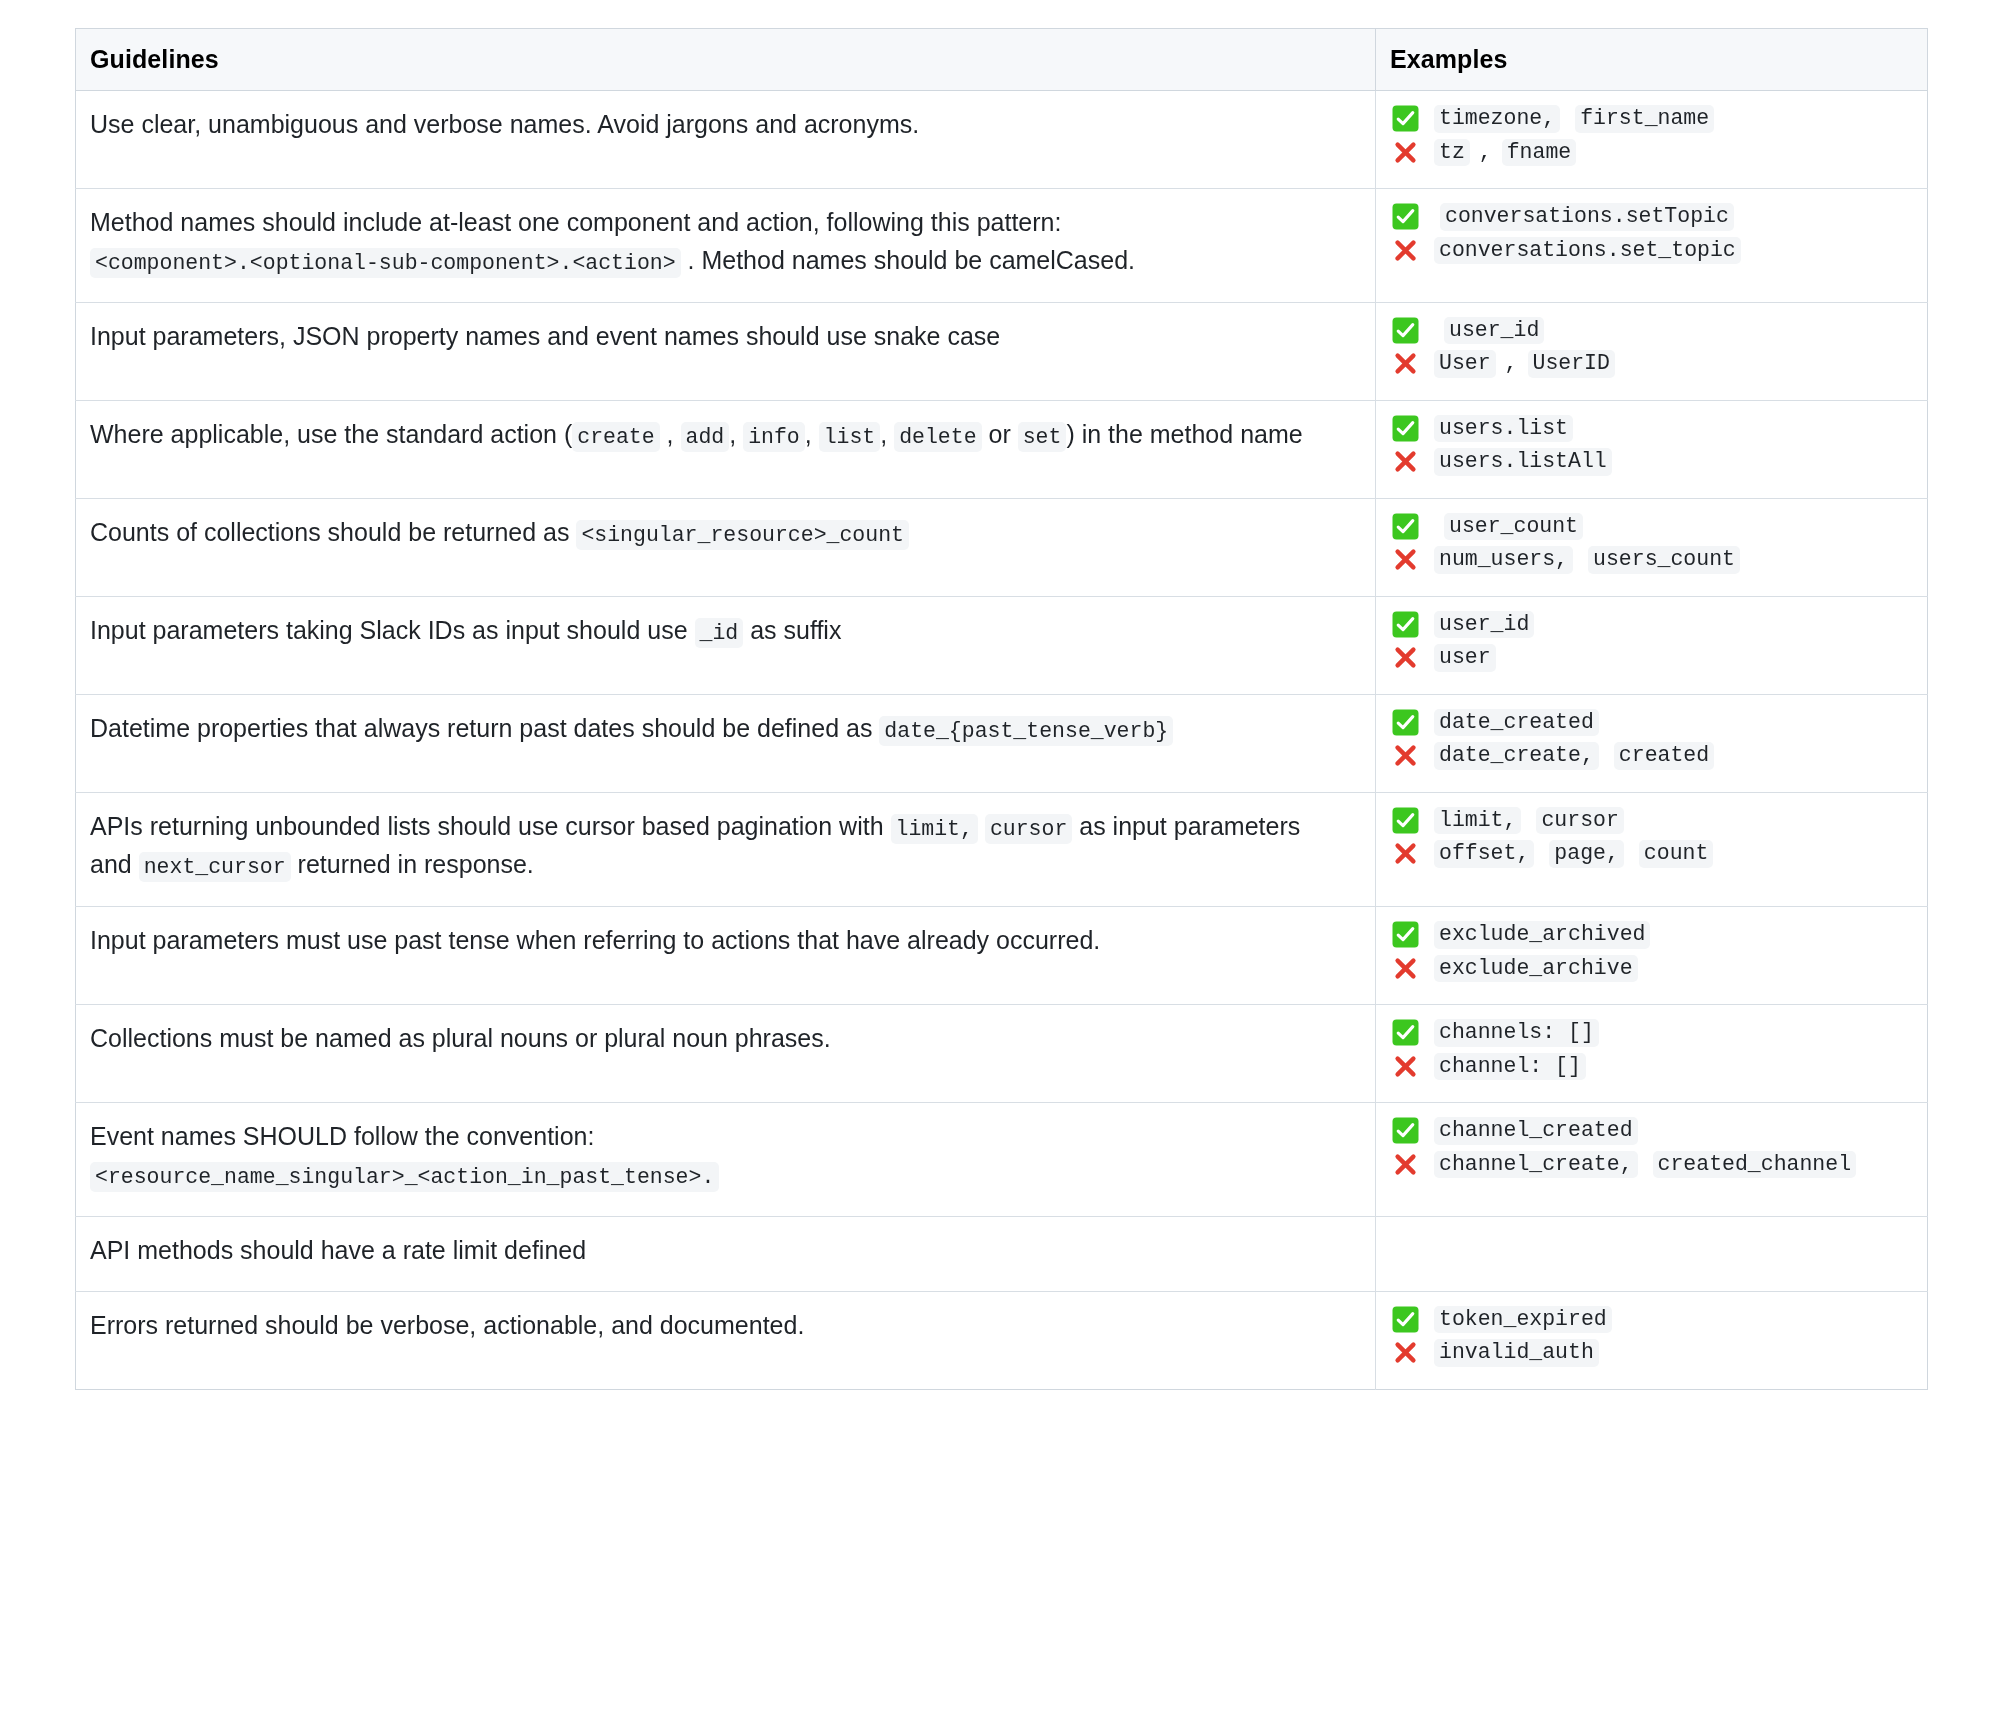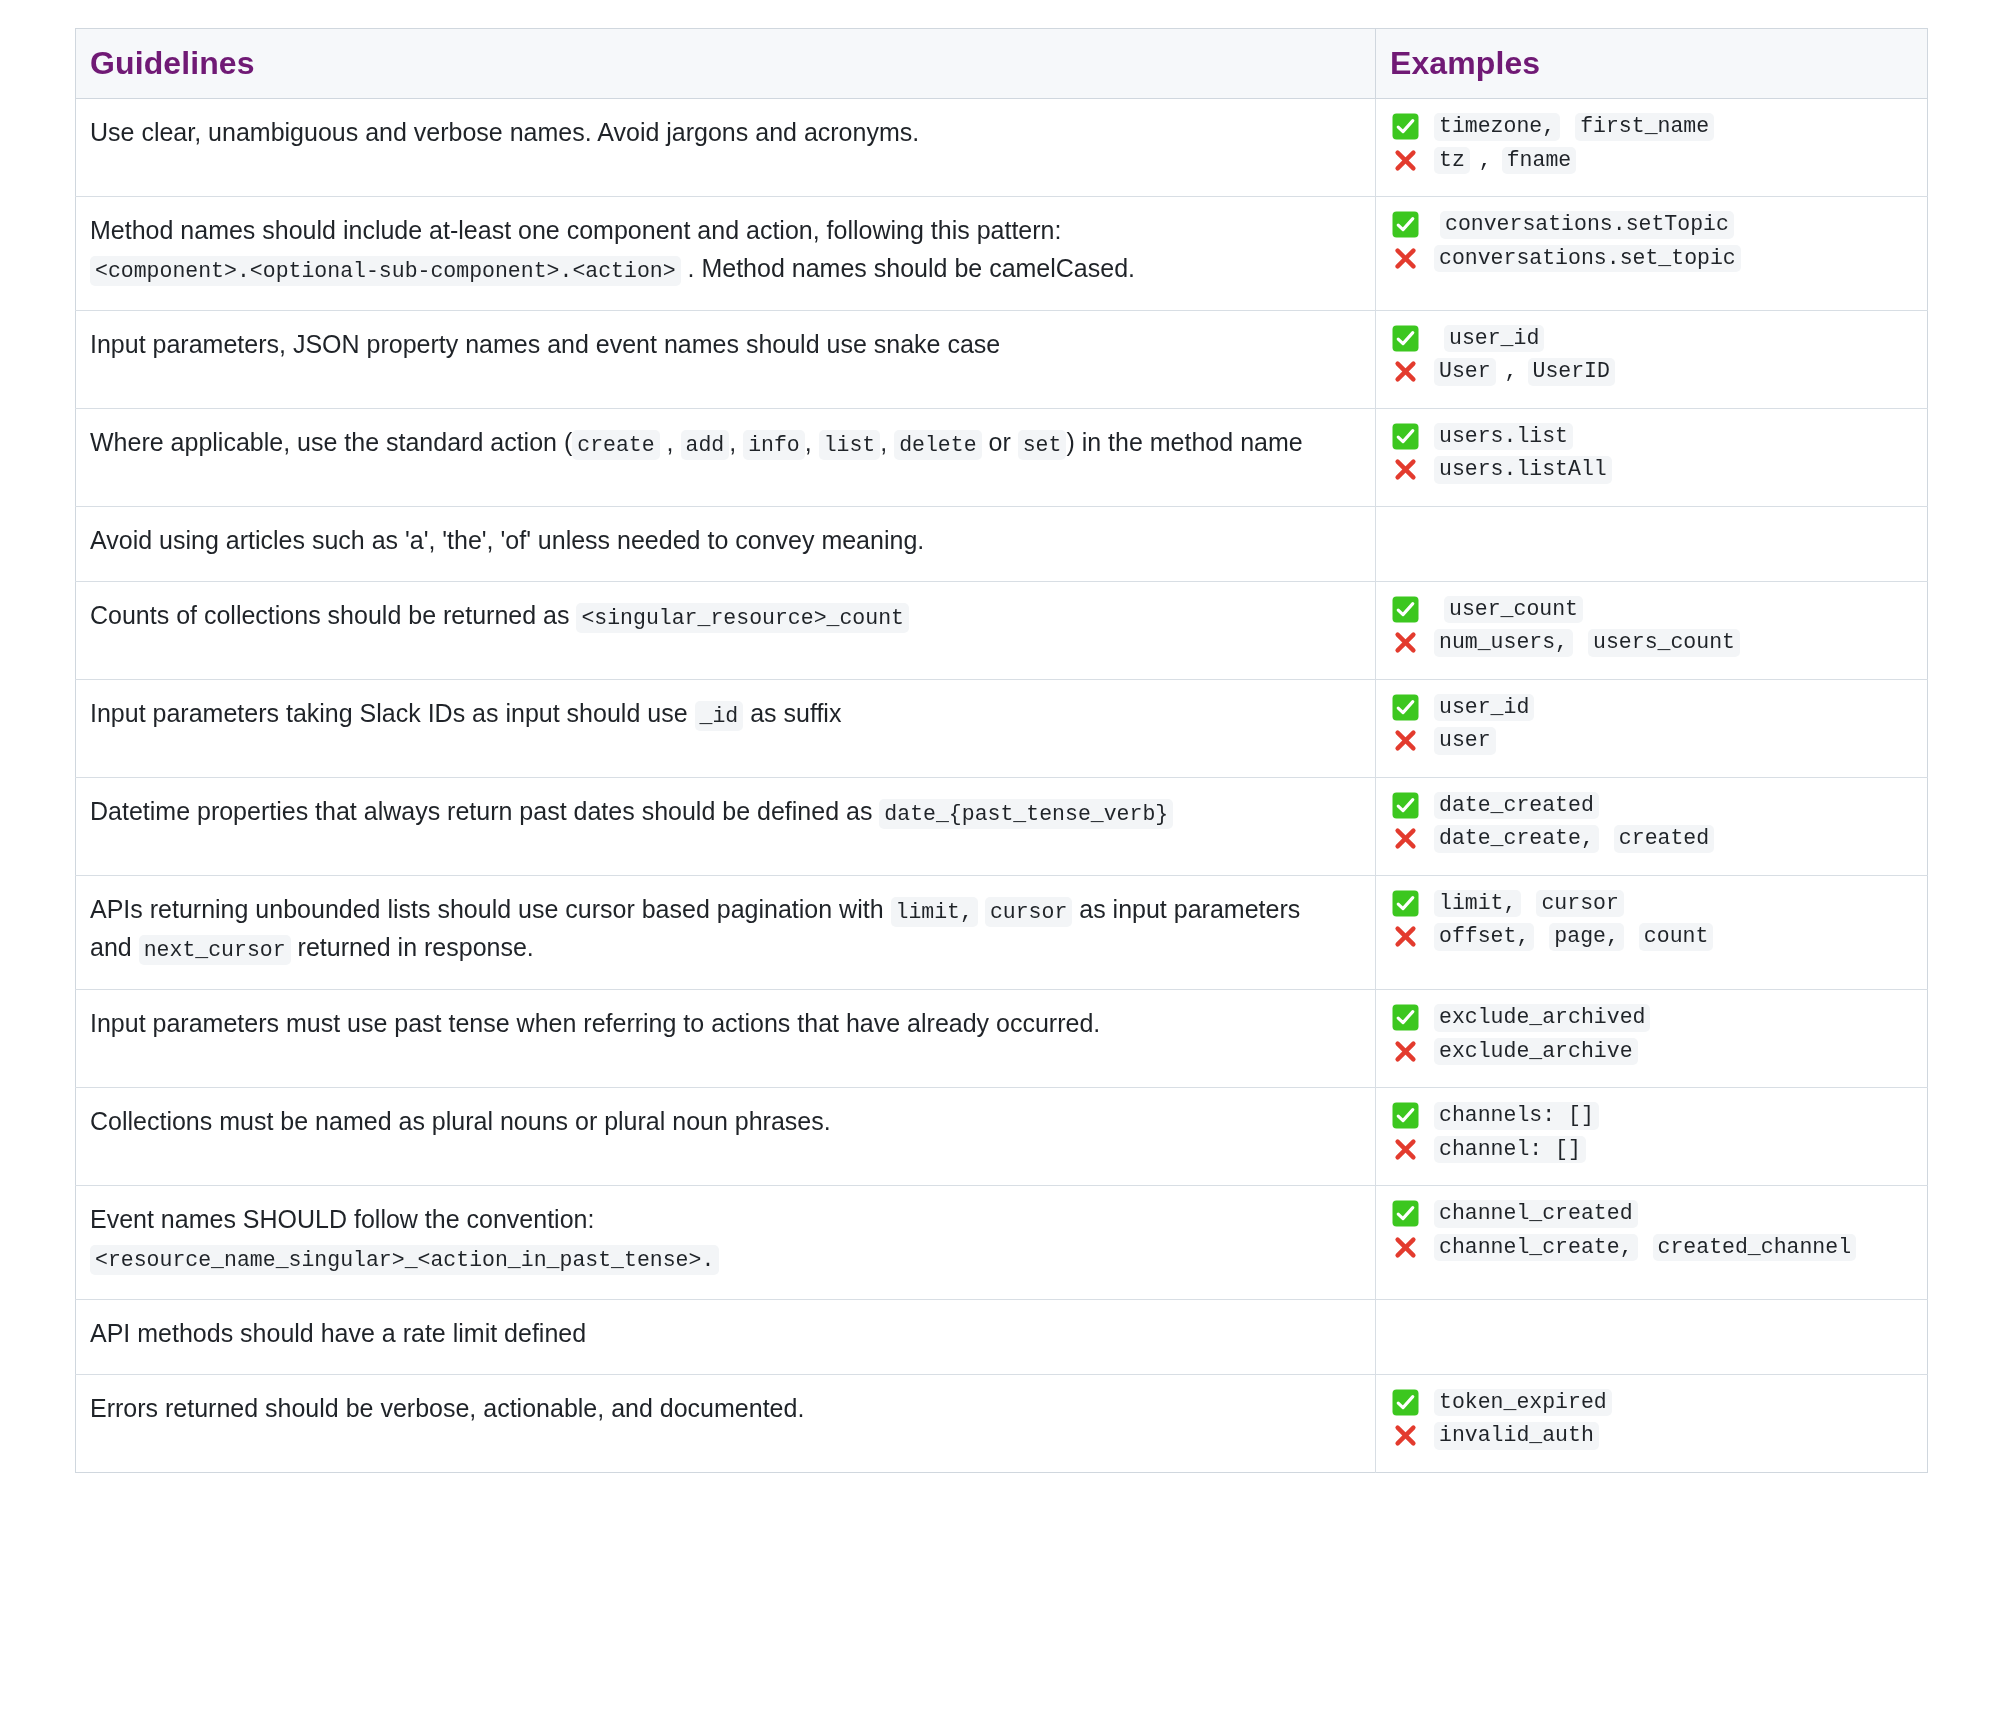--- a/index.html
+++ b/index.html
@@ -30,23 +30,23 @@
     background: #ffffff;
     border: 1px solid #d0d7de;
   }
 
   table.guidelines-table col.col-guidelines { width: 1300px; }
   table.guidelines-table col.col-examples   { width: 552px; }
 
   thead th {
     background: #f6f8fa;
     text-align: left;
-    font-size: 32px;
+    font-size: 25px;
     font-weight: bold;
-    color: #701a75;
+    color: #000000;
     padding: 16px 14px 16px 14px;
     border-bottom: 1px solid #d0d7de;
     border-right: 1px solid #d0d7de;
     letter-spacing: 0.1px;
   }
   thead th:last-child { border-right: none; }
 
   tbody td {
     vertical-align: top;
     border-top: 1px solid #d8dee4;
@@ -218,26 +218,20 @@
               <span class="mark">
                 <svg width="27" height="27" viewBox="0 0 27 27">
                   <path d="M5.6 5.6 L21.4 21.4 M21.4 5.6 L5.6 21.4" stroke="#e33b2e" stroke-width="4.4" stroke-linecap="round"></path>
                 </svg>
               </span>
               <code class="code gap-0">users.listAll</code>
             </div>
           </td>
         </tr>
         <tr>
-          <td class="guideline-cell"><span>Avoid using articles such as 'a', 'the', 'of' unless needed to convey meaning.</span></td>
-          <td class="examples-cell">
-            <div class="cell-empty"></div>
-          </td>
-        </tr>
-        <tr>
           <td class="guideline-cell"><span>Counts of collections should be returned as </span><code class="code">&lt;singular_resource&gt;_count</code></td>
           <td class="examples-cell">
             <div class="ex-line">
               <span class="mark">
                 <svg width="27" height="27" viewBox="0 0 27 27">
                   <rect x="0.5" y="0.5" width="26" height="26" rx="4" fill="#3cc71f"></rect>
                   <path d="M6.2 14.1 L11 18.6 L20.8 7.6" stroke="#ffffff" stroke-width="3.1" fill="none" stroke-linecap="round" stroke-linejoin="round"></path>
                 </svg>
               </span>
               <code class="code gap-2">user_count</code>

